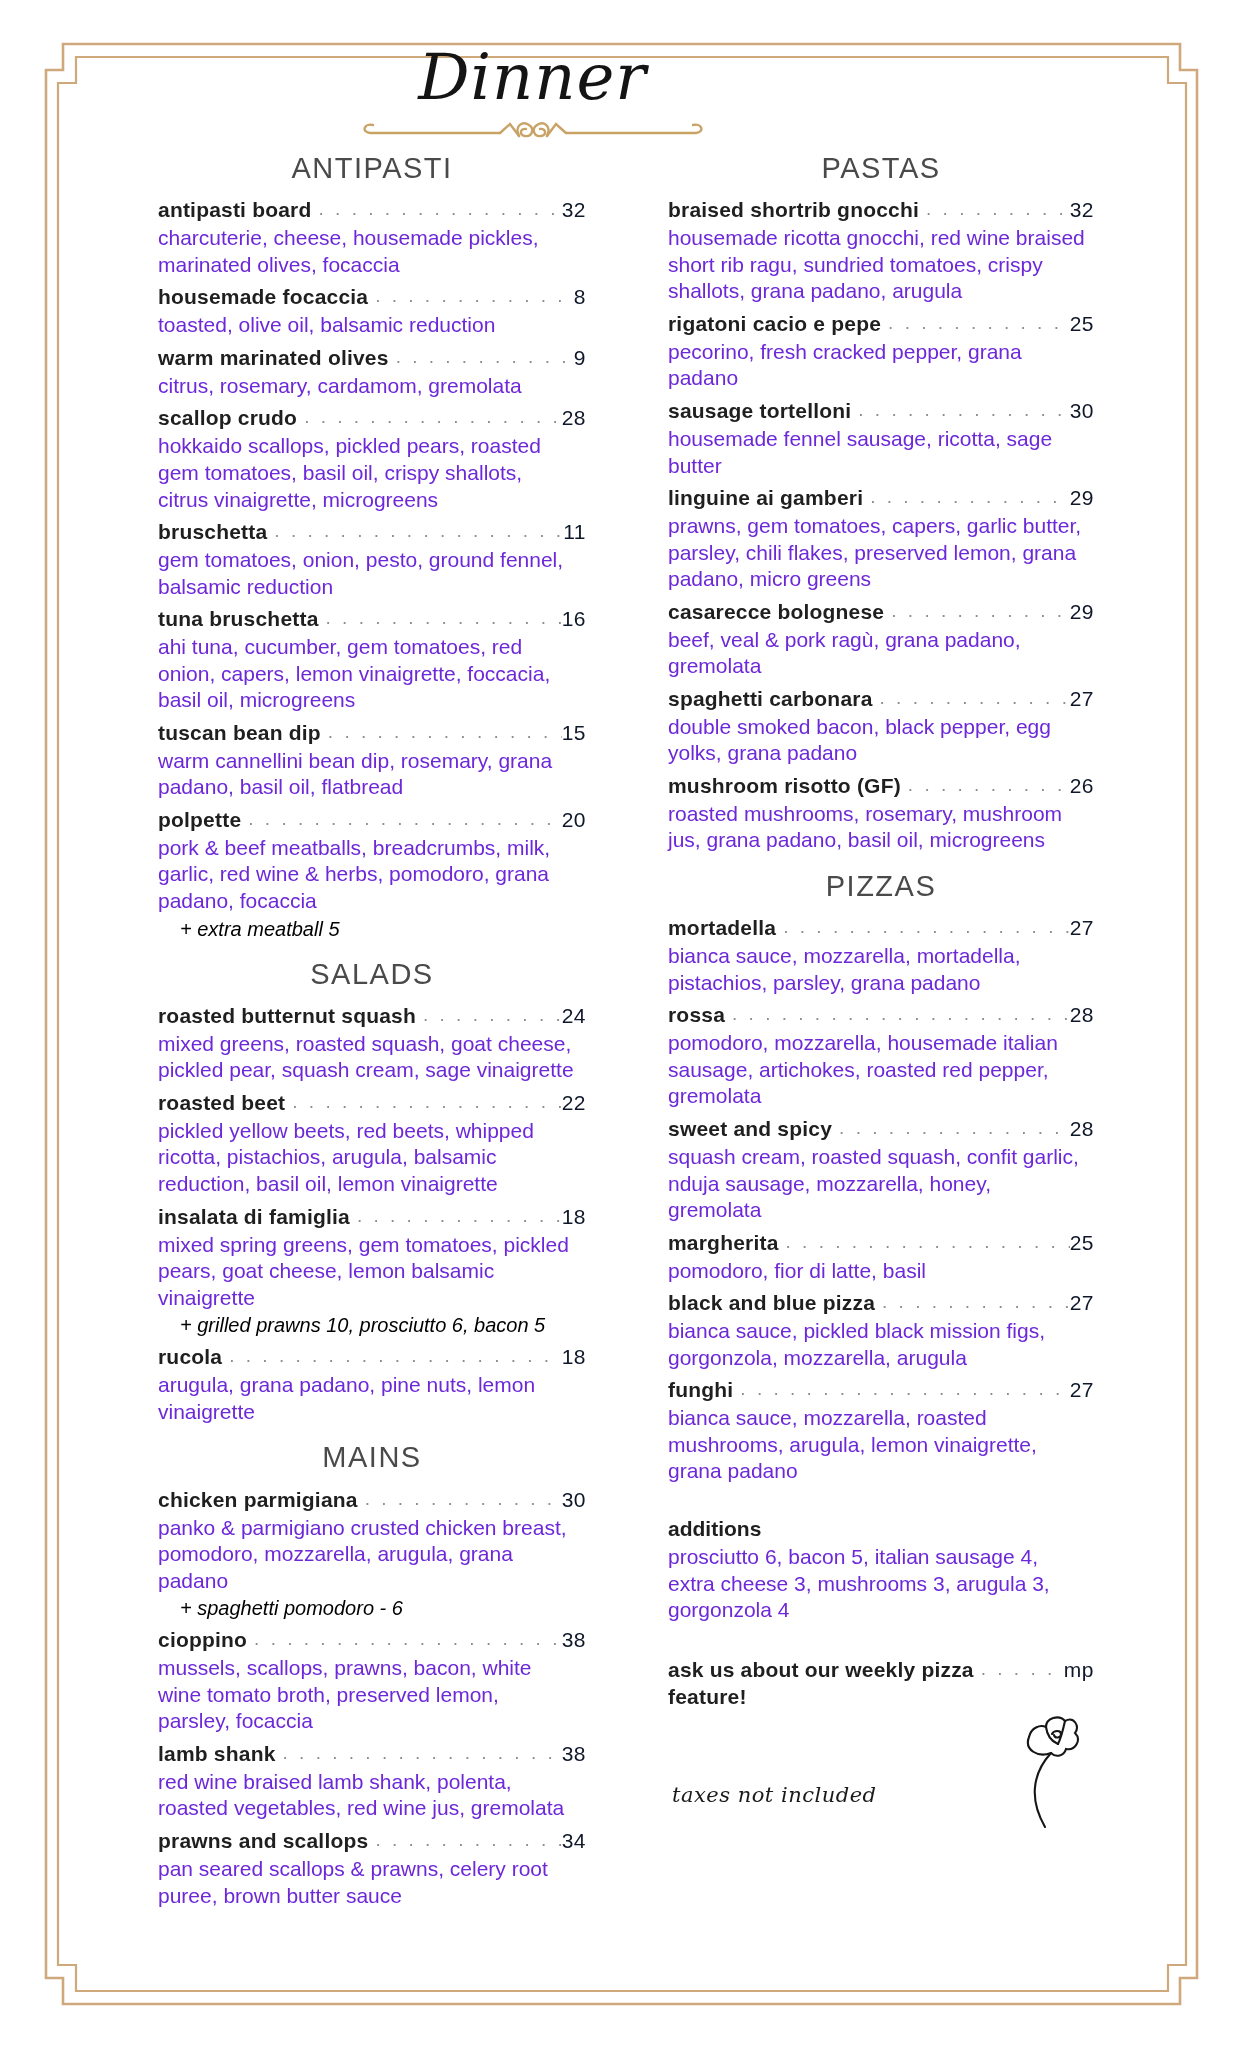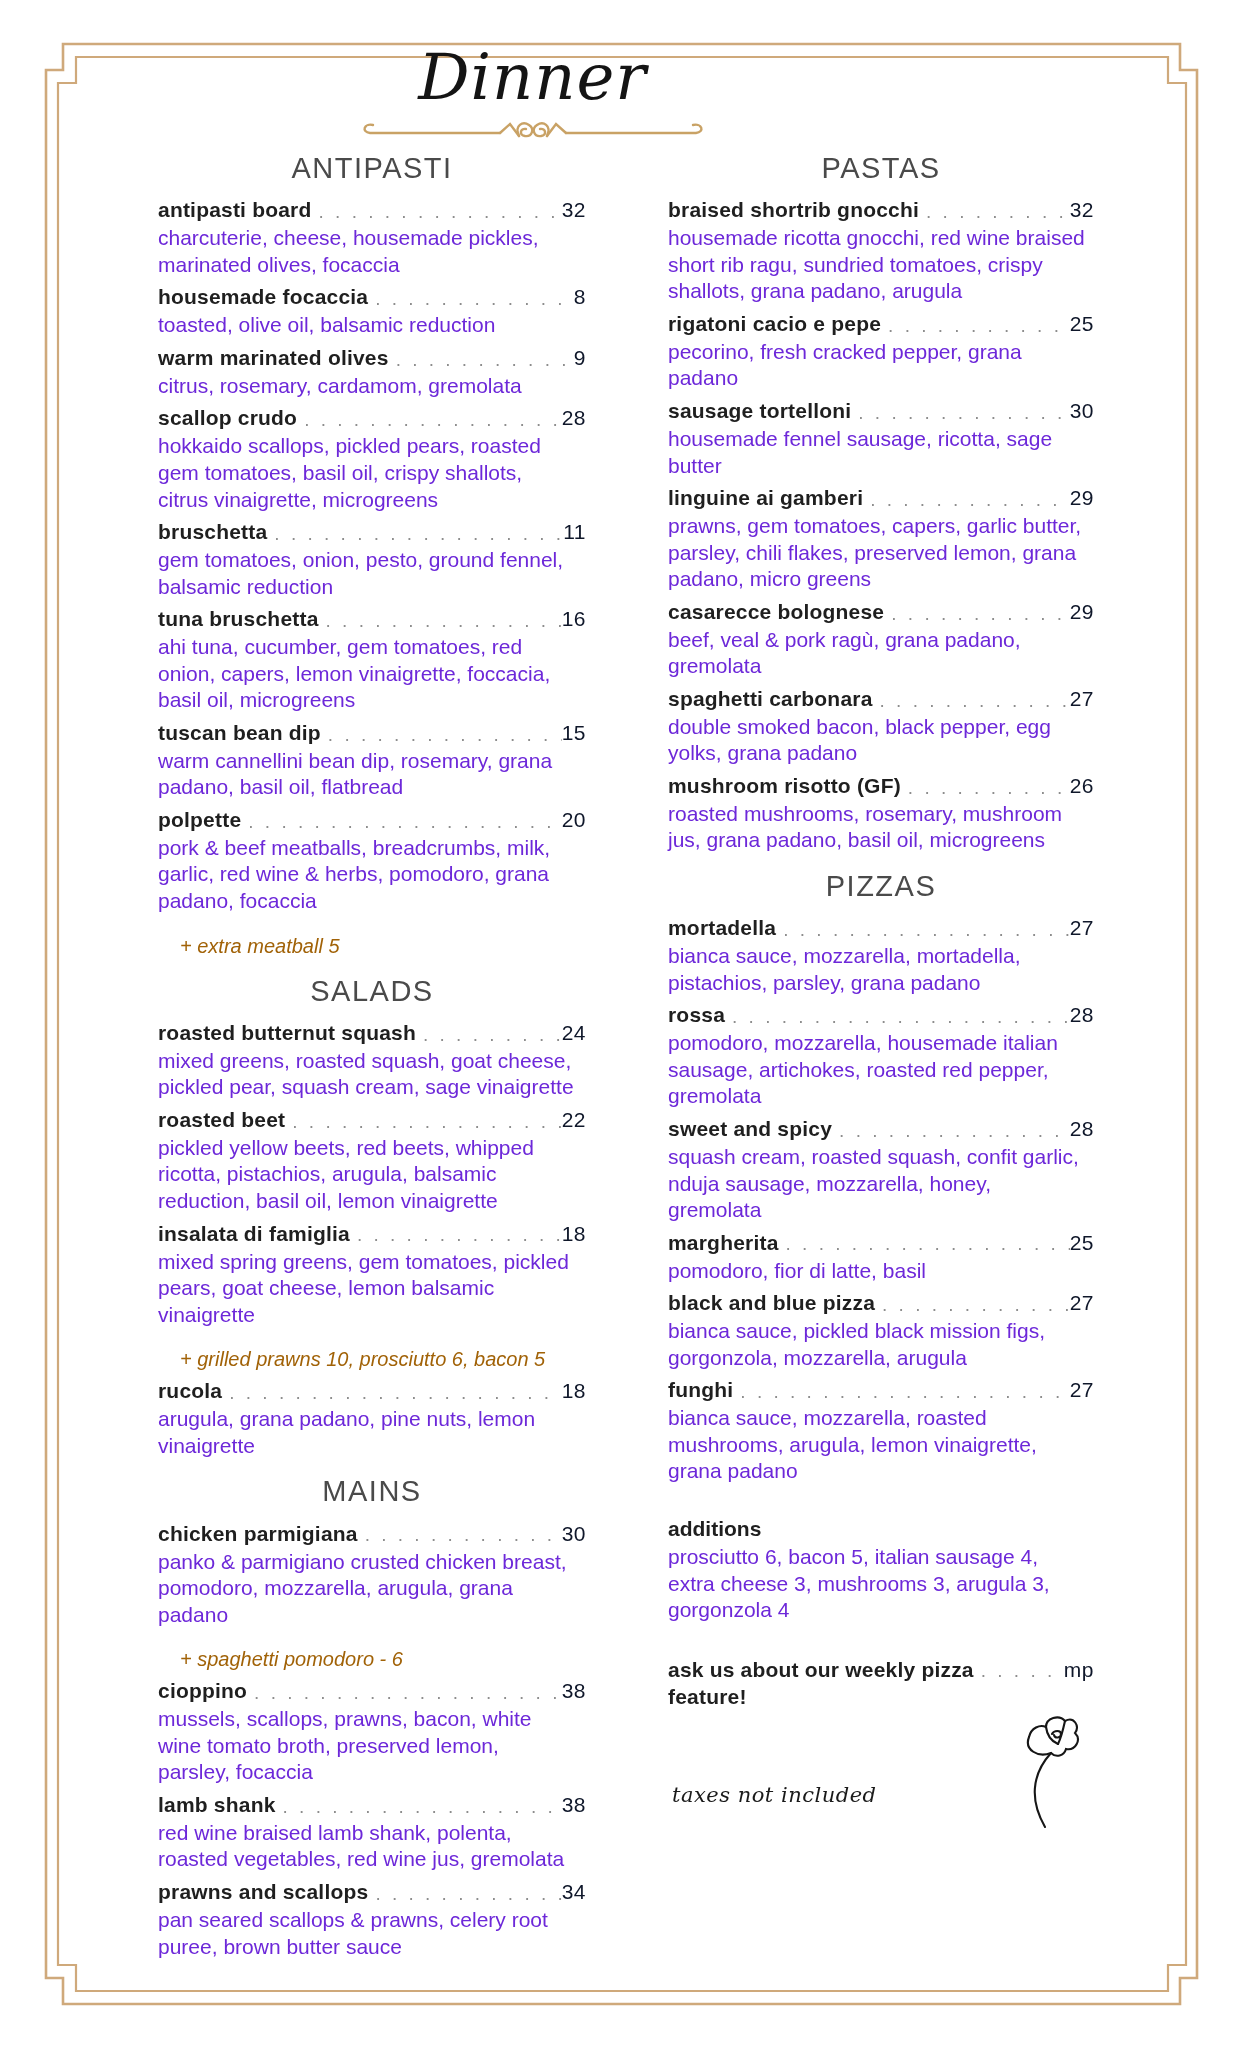--- a/index.html
+++ b/index.html
@@ -17,36 +17,36 @@
   .columns{position:absolute;top:150px;left:158px;display:flex;gap:82px;}
   .col{display:block;}
   .col.left{width:428px;}
   .col.right{width:426px;}
   .section-heading{
     font-size:29px;color:#4a4a4a;text-align:center;letter-spacing:1.5px;
     font-weight:400;line-height:1.25;margin:14px 0 10px 0;
   }
   .section-heading.first{margin-top:0;}
   .menu-item{margin:0 0 5px 0;}
-  .item-line{display:flex;align-items:flex-end;line-height:1.38;}
+  .item-line{display:flex;align-items:flex-start;line-height:1.38;}
   .item-name{
     font-weight:bold;color:#1f1f1f;font-size:21px;letter-spacing:0.2px;
     white-space:nowrap;flex:0 0 auto;
   }
   .leader{
     flex:1 1 auto;overflow:hidden;white-space:nowrap;color:#8d8d8d;
     font-size:19px;padding:0 5px 0 7px;
   }
   .leader::after{
     content:". . . . . . . . . . . . . . . . . . . . . . . . . . . . . . . . . . . . . . . . . . . . . . . .";
     letter-spacing:3px;
   }
   .price{flex:0 0 auto;color:#0f172a;font-size:21px;letter-spacing:0.5px;}
   .desc{font-size:21px;color:#6d28d9;line-height:1.265;max-width:418px;}
-  .note{font-size:20px;color:#a16207;font-style:italic;line-height:1.25;margin:19px 0 2px 22px;}
+  .note{font-size:20px;color:#000000;font-style:italic;line-height:1.25;margin:2px 0 2px 22px;}
   .additions{margin-top:30px;}
   .additions-heading{font-weight:bold;color:#1f1f1f;font-size:21px;line-height:1.38;}
   .weekly{margin-top:32px;}
   .footer-row{display:flex;align-items:flex-end;margin-top:4px;}
   .taxes{
     font-family:"DejaVu Serif",serif;font-style:italic;font-size:21px;
     color:#1a1a1a;margin:0 0 24px 4px;letter-spacing:0.5px;
   }
   .rose{margin-left:auto;margin-right:14px;flex:0 0 auto;}
 </style>

